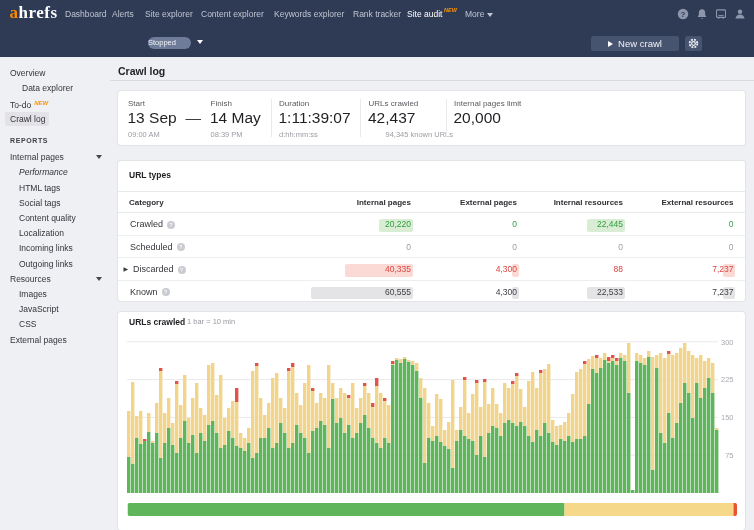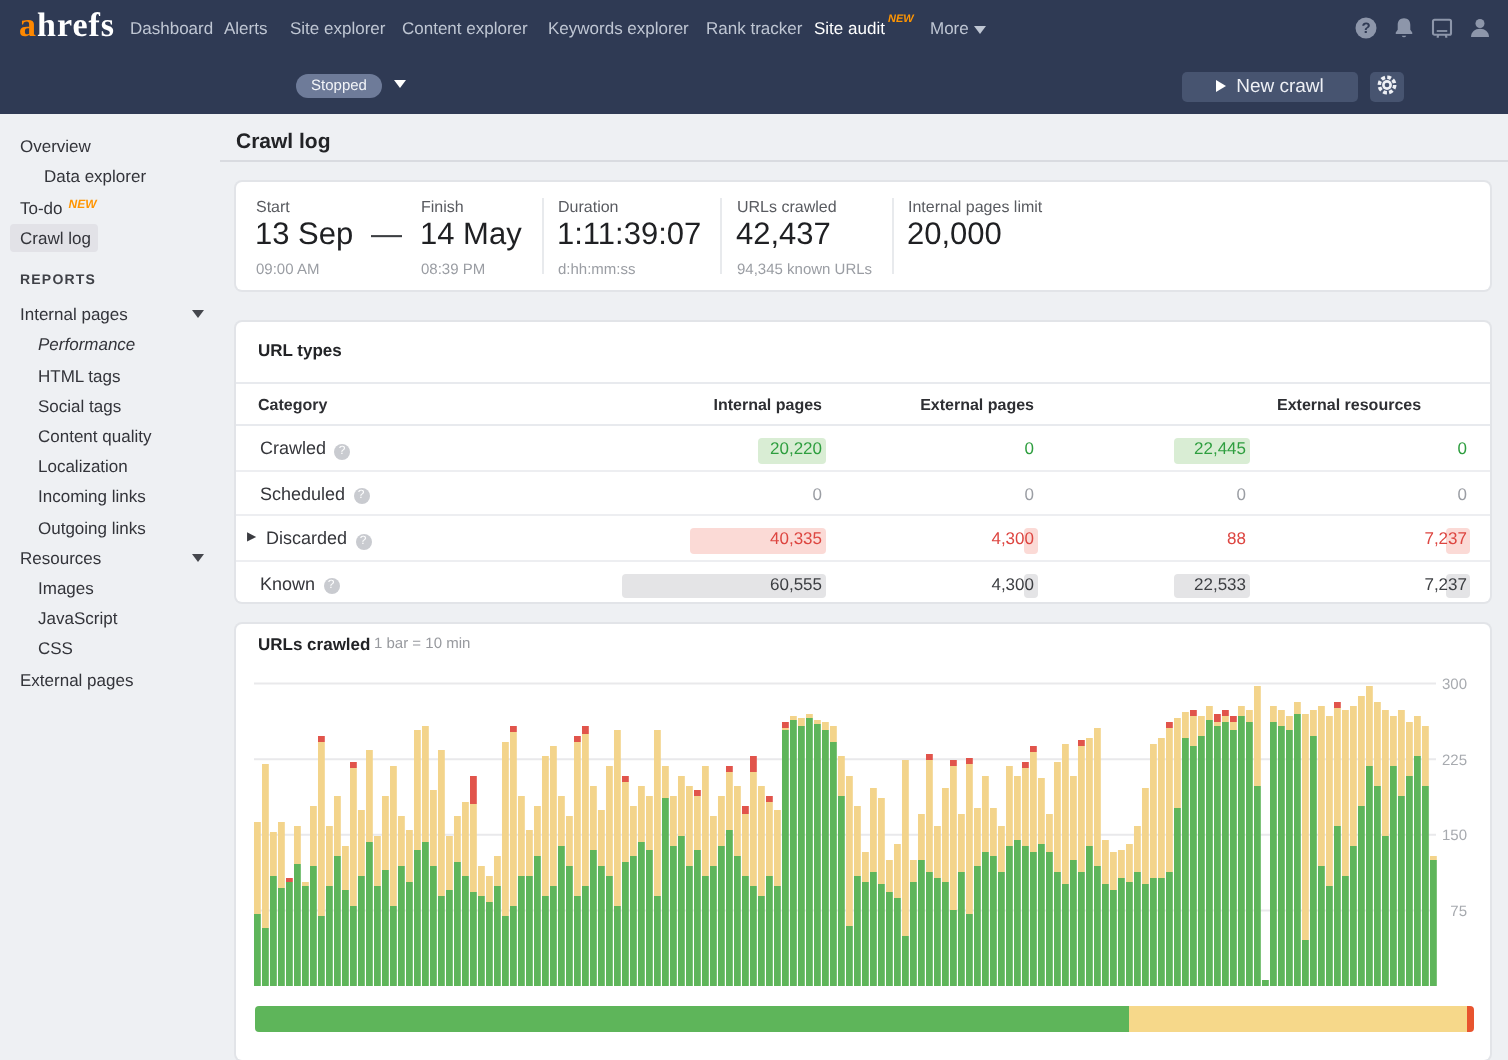--- a/index.html
+++ b/index.html
@@ -20,21 +20,21 @@
 .logo { position:absolute; left:9.5px; top:3px; font-family:"Liberation Serif", serif;
   font-weight:bold; font-size:17px; color:#fff; letter-spacing:0.5px; }
 .logo .a { color:#ff8800; }
 .nav { position:absolute; top:0; height:28px; line-height:29px; font-size:8.5px; color:#bfc6d3; }
 .nav.active { color:#fff; }
 .navnew { position:absolute; top:7px; font-size:5.5px; font-weight:bold; color:#ff9502; font-style:italic;}
 .ticon { position:absolute; top:8px; width:12px; height:12px; color:#8d96aa; }
 .crumb { position:absolute; top:28px; height:29px; line-height:29px; font-size:11px; color:#dde1e8; }
 .crumb .sep { color:#8d96aa; padding:0 3px;}
 .pill { position:absolute; left:148px; top:36.5px; width:43px; height:12px; border-radius:6px;
-  background:#6e7b99; color:#f2f4f8; font-size:7.5px; line-height:12px; text-align:center; }
+  background:#6e7b99; color:#f2f4f8; font-size:7.5px; line-height:12px; text-align:left; }
 .caret { position:absolute; width:0; height:0; border-left:3.5px solid transparent;
   border-right:3.5px solid transparent; border-top:4px solid #fff; }
 .navbtn { position:absolute; top:35.5px; height:15px; background:#475470; border-radius:2.5px;
   color:#eef0f5; font-size:9.5px; line-height:15px; text-align:center; }
 
 .content { position:absolute; left:110px; top:57px; width:644px; height:473px; background:#eef0f3; }
 .ptitle { position:absolute; left:8px; top:5px; height:18px; line-height:18px;
   font-size:10.5px; font-weight:bold; color:#222326; }
 .pline { position:absolute; left:0; top:23px; width:644px; height:1px; background:#d9dbe0; }
 .card { position:absolute; left:7.5px; width:627.5px; background:#fff; border-radius:3px;
@@ -152,33 +152,34 @@
     <div class="slab" style="left:93px;">Finish</div>
     <div class="sval" style="left:92.5px;">14 May</div>
     <div class="ssub" style="left:93px;">08:39 PM</div>
     <div class="sdiv" style="left:153.5px;"></div>
     <div class="slab" style="left:161.5px;">Duration</div>
     <div class="sval" style="left:161px;">1:11:39:07</div>
     <div class="ssub" style="left:161.5px;">d:hh:mm:ss</div>
     <div class="sdiv" style="left:242.5px;"></div>
     <div class="slab" style="left:251px;">URLs crawled</div>
     <div class="sval" style="left:250.5px;">42,437</div>
-    <div class="ssub" style="left:251px;">94,345 known URLs</div>
+    <div class="ssub" style="left:268px;">94,345 known URLs</div>
     <div class="sdiv" style="left:328.5px;"></div>
     <div class="slab" style="left:336.5px;">Internal pages limit</div>
     <div class="sval" style="left:336px;">20,000</div>
   </div>
 
   <div class="card" id="card2">
     <div class="c2title">URL types</div>
     <div class="thead">
       <div class="th" style="left:11.5px;">Category</div>
       <div class="th" style="left:213.5px; width:80px; text-align:right;">Internal pages</div>
       <div class="th" style="left:319.5px; width:80px; text-align:right;">External pages</div>
-      <div class="th" style="left:521px; width:95px; text-align:left;">External resources</div>
+      <div class="th" style="left:415.5px; width:90px; text-align:right;">Internal resources</div>
+      <div class="th" style="left:521px; width:95px; text-align:right;">External resources</div>
     </div>
     <div class="trow" style="top:52.4px;">
           <span class="rlab" style="left:12.5px;">Crawled<span class="qi">?</span></span>
           <span class="vbar" style="left:261.5px;width:34.0px;background:#d9edd4;"></span>
           <span class="val" style="left:213.5px;color:#2e9e3f;">20,220</span>
           <span class="val" style="left:319.5px;color:#2e9e3f;">0</span>
           <span class="vbar" style="left:469.8px;width:37.7px;background:#d9edd4;"></span>
           <span class="val" style="left:425.5px;color:#2e9e3f;">22,445</span>
           <span class="val" style="left:536.0px;color:#2e9e3f;">0</span>
         </div>

